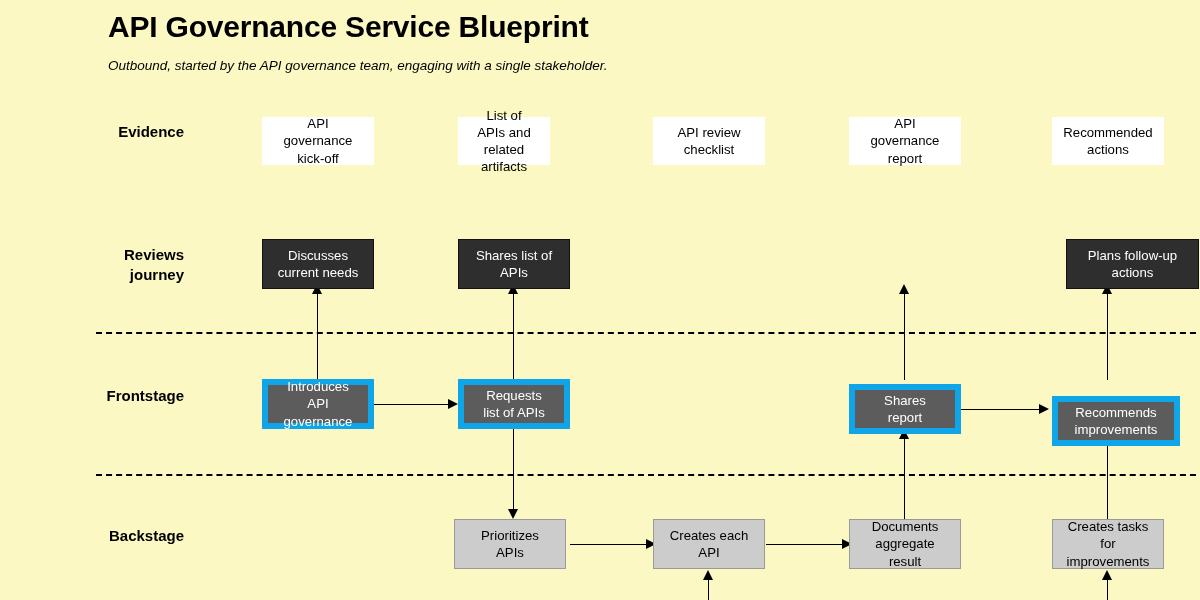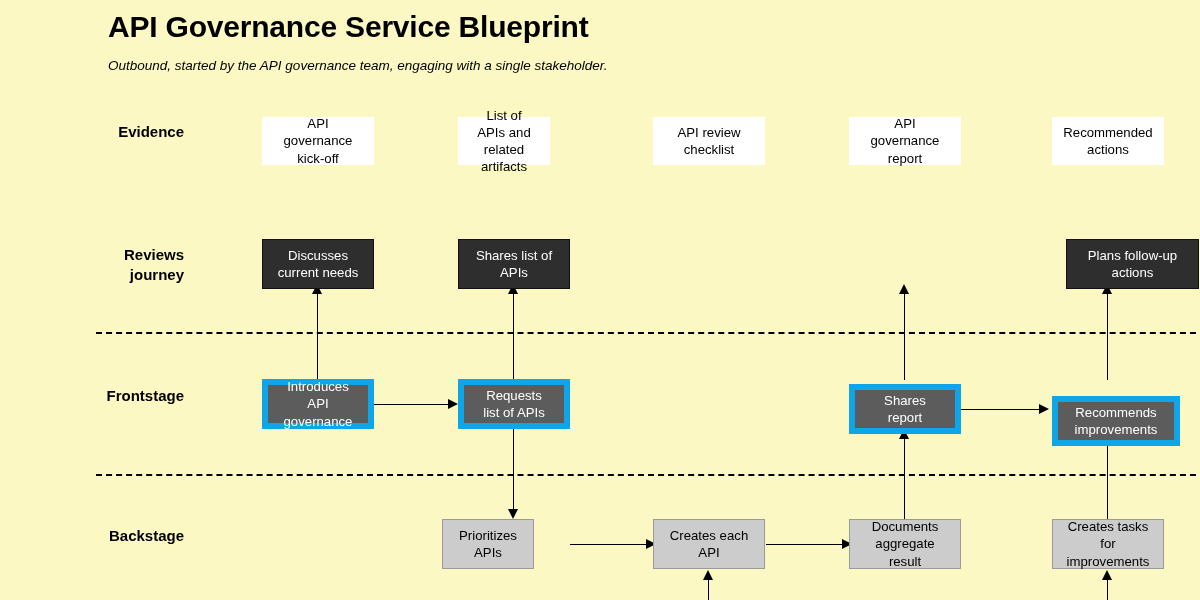--- a/index.html
+++ b/index.html
@@ -130,18 +130,18 @@
 
   <div class="node journey" style="left:412px; top:239px; width:112px">Shares list of APIs</div>
   <div class="node journey" style="left:216px; top:239px; width:112px">Discusses current needs</div>
   <div class="node journey" style="left:1020px; top:239px; width:133px">Plans follow-up actions</div>
 
   <div class="node frontstage" style="left:216px; top:379px; width:112px">Introduces API governance</div>
   <div class="node frontstage" style="left:412px; top:379px; width:112px">Requests list of APIs</div>
   <div class="node frontstage" style="left:803px; top:384px; width:112px">Shares report</div>
   <div class="node frontstage" style="left:1006px; top:396px; width:128px">Recommends improvements</div>
 
-  <div class="node backstage" style="left:396px; top:519px; width:92px">Prioritizes APIs</div>
+  <div class="node backstage" style="left:408px; top:519px; width:112px">Prioritizes APIs</div>
   <div class="node backstage" style="left:607px; top:519px; width:112px">Creates each API</div>
   <div class="node backstage" style="left:803px; top:519px; width:112px">Documents aggregate result</div>
   <div class="node backstage" style="left:1006px; top:519px; width:112px">Creates tasks for improvements</div>
 
 </div>
 
 </body></html>

